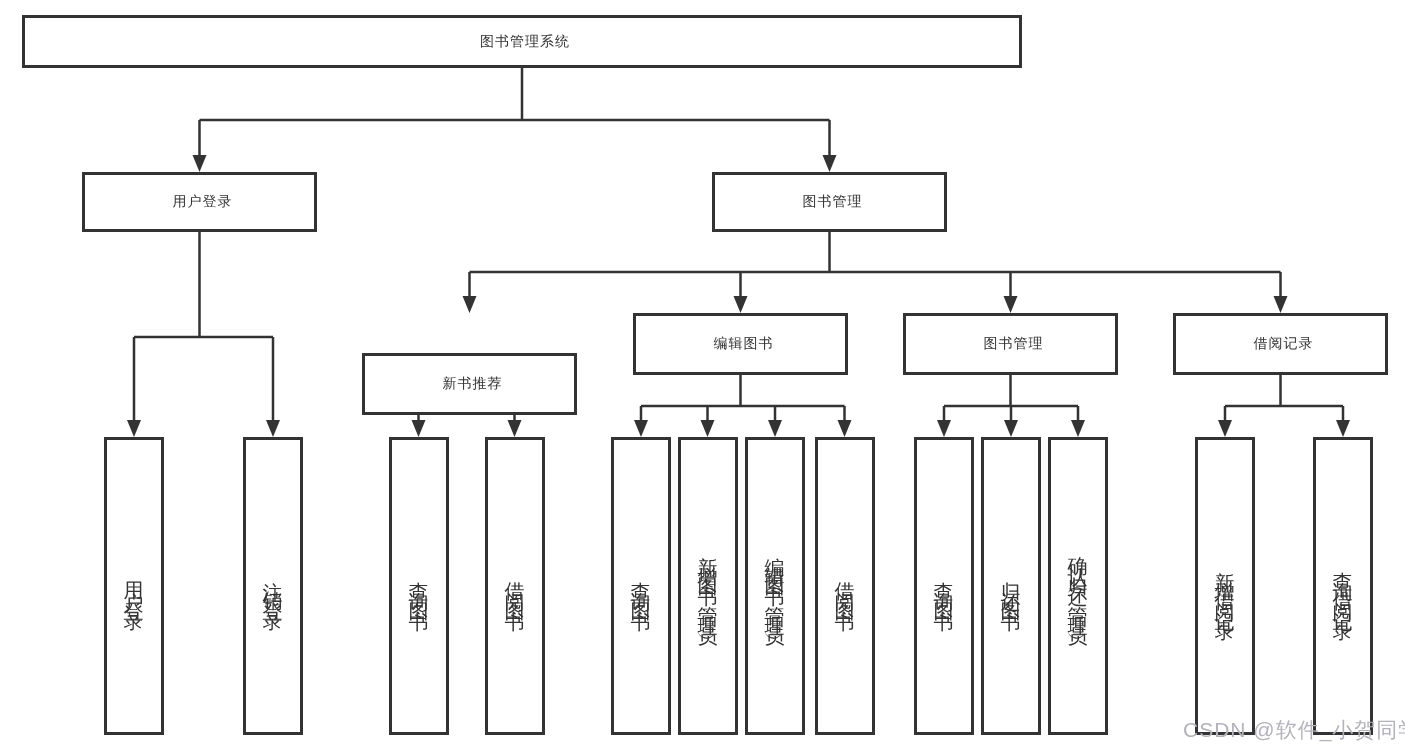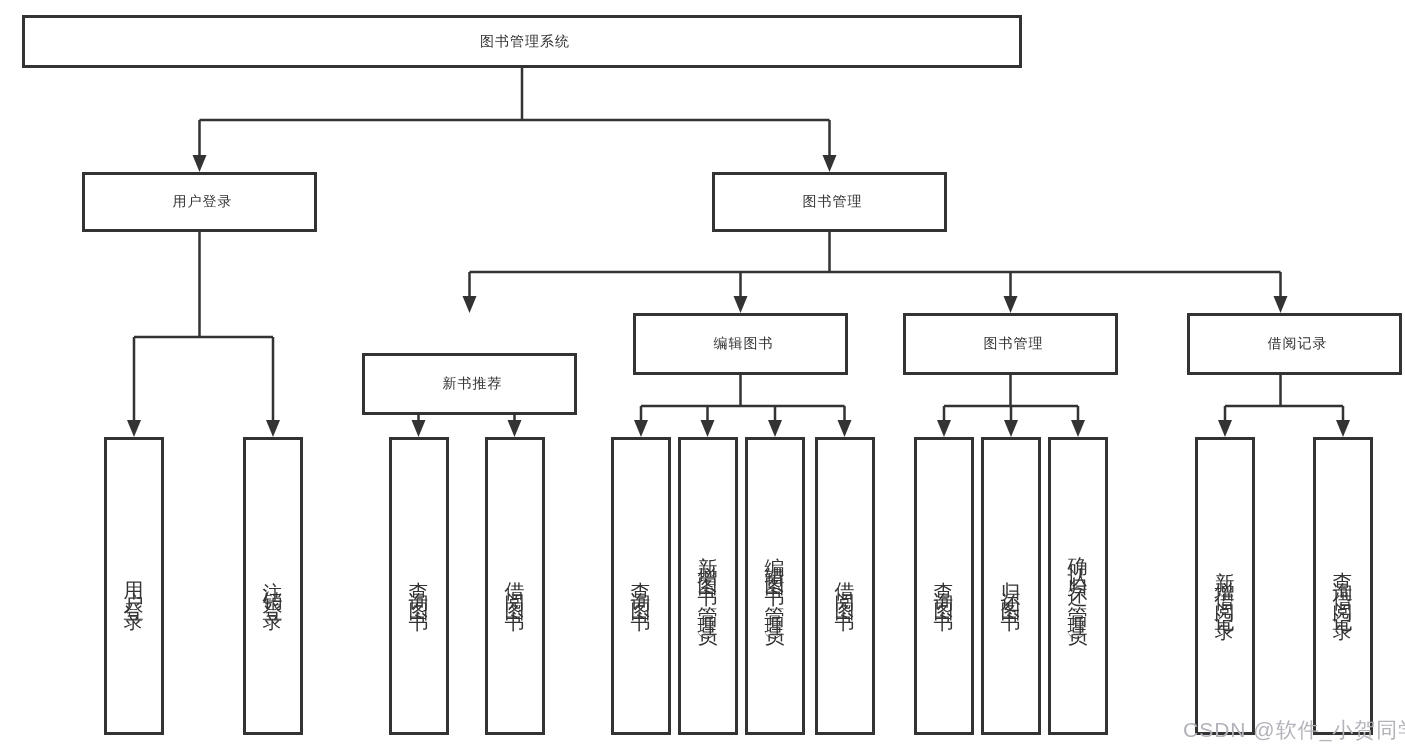--- a/index.html
+++ b/index.html
@@ -93,21 +93,21 @@
   </svg>
 
   <div class="node hnode root">图书管理系统</div>
 
   <div class="node hnode lvl2" style="left:82px;">用户登录</div>
   <div class="node hnode lvl2" style="left:712px;">图书管理</div>
 
   <div class="node hnode lvl3" style="left:362px;margin-top:40px;">新书推荐</div>
   <div class="node hnode lvl3" style="left:633px;">编辑图书</div>
   <div class="node hnode lvl3" style="left:903px;">图书管理</div>
-  <div class="node hnode lvl3" style="left:1173px;margin-left:14px;">借阅记录</div>
+  <div class="node hnode lvl3" style="left:1173px;">借阅记录</div>
 
   <div class="node tall" style="left:104px;">
     <span class="vtext">用户登录</span>
   </div>
   <div class="node tall" style="left:243px;">
     <span class="vtext">注销登录</span>
   </div>
 
   <div class="node tall" style="left:389px;">
     <span class="vtext">查询图书</span>

